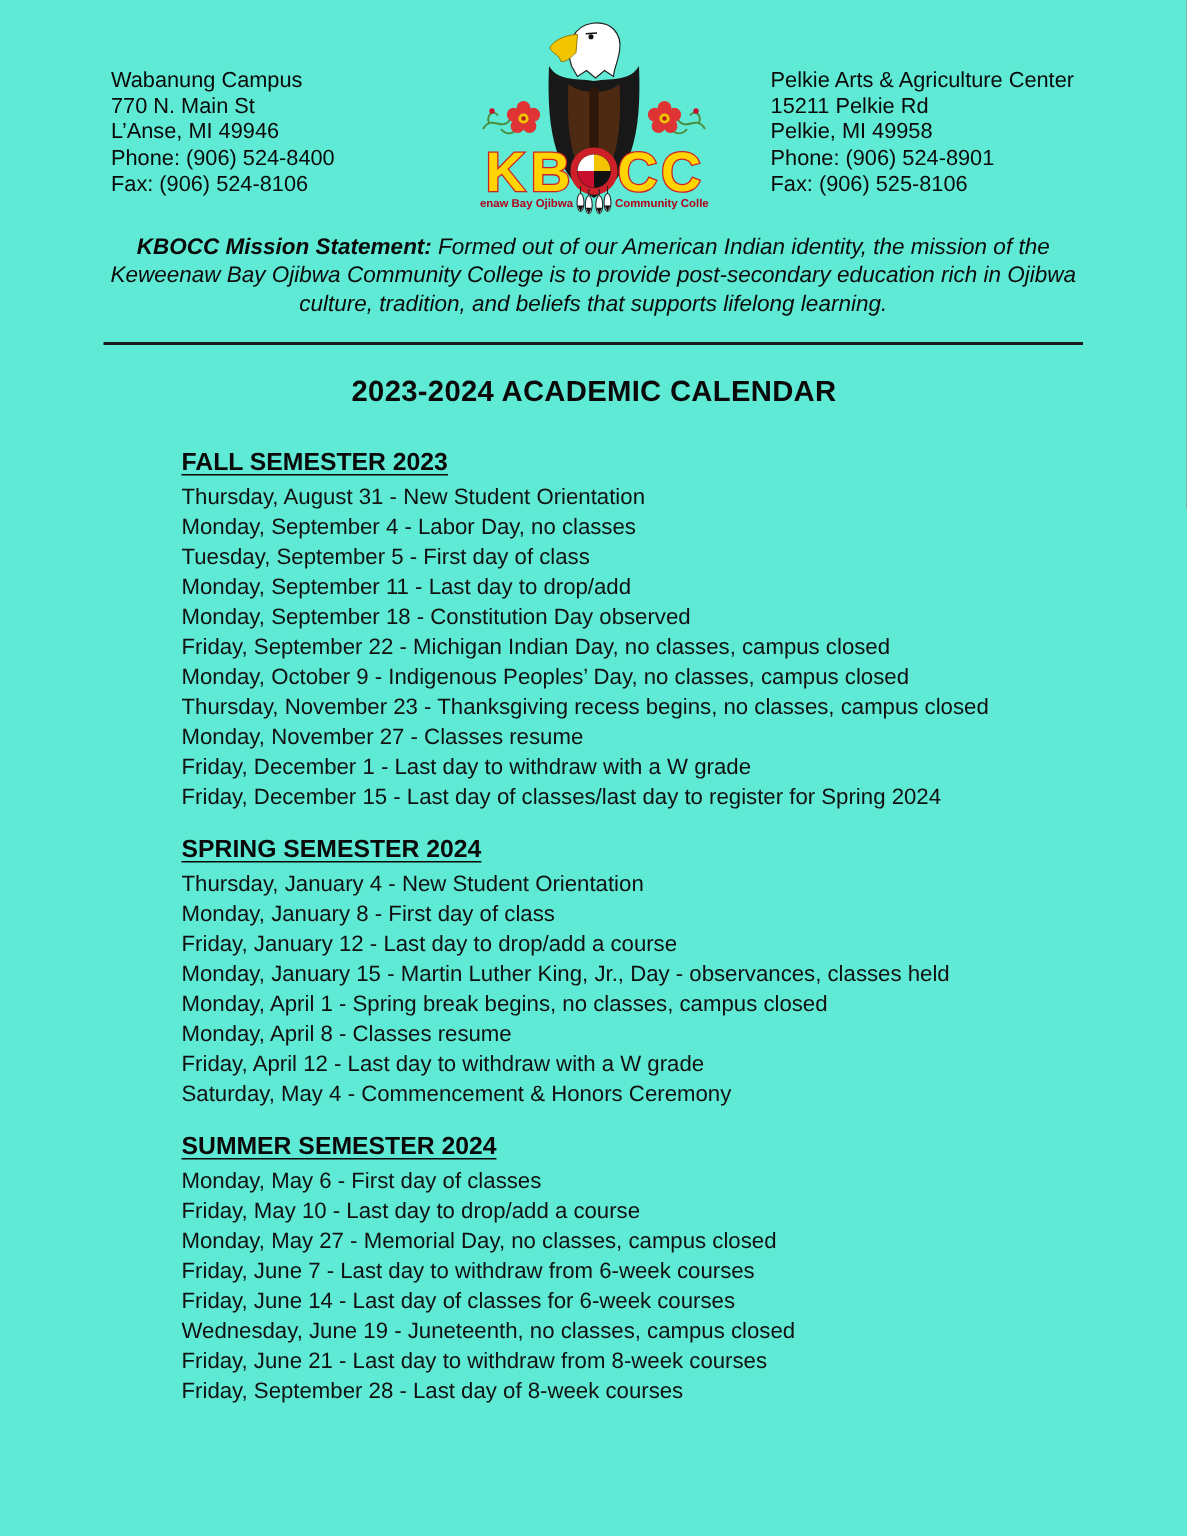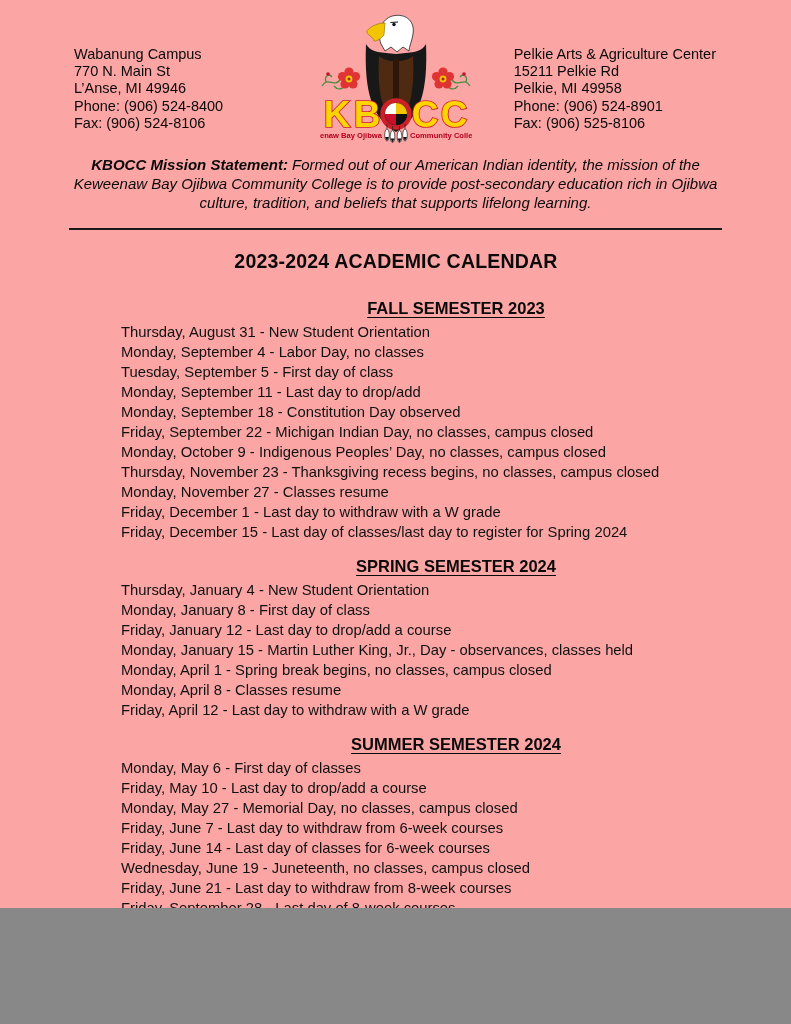--- a/index.html
+++ b/index.html
@@ -1,20 +1,20 @@
 <!DOCTYPE html>
 <html><head>
 <meta charset="utf-8">
 <style>
   html,body{margin:0;padding:0;background:#888;}
   .page{
     position:relative;
-    width:791px;height:908px;
+    width:791px;height:1024px;
     margin:0 auto;
-    background:#fca5a5;
+    background:#5eead4;
     font-family:"Liberation Sans", sans-serif;
     color:#141414;
     overflow:hidden;
     box-sizing:border-box;
   }
   
   .header{position:relative;height:147px;}
   .addr{position:absolute;top:46px;font-size:14.5px;line-height:17.2px;color:#0a0a0a;}
   .addr-left{left:74px;text-align:left;}
   .addr-right{right:75px;}
@@ -47,21 +47,20 @@
   
   .sections{margin:26px 0 0 121px;}
   .semester{margin-bottom:15px;}
   .semester h2{
     margin:0 0 4px 0;
     font-size:16.5px;
     font-weight:bold;
     text-decoration:underline;
     text-underline-offset:3px;
     color:#0a0a0a;
-    text-align:center;
   }
   .semester .event{
     font-size:14.8px;
     line-height:20px;
     color:#111111;
   }
 </style>
 <title>2023-2024 ACADEMIC CALENDAR</title></head>
 <body>
 
@@ -179,20 +178,21 @@
       </section>
       <section class="semester">
         <h2>SPRING SEMESTER 2024</h2>
         <div class="event">Thursday, January 4 - New Student Orientation</div>
         <div class="event">Monday, January 8 - First day of class</div>
         <div class="event">Friday, January 12 - Last day to drop/add a course</div>
         <div class="event">Monday, January 15 - Martin Luther King, Jr., Day - observances, classes held</div>
         <div class="event">Monday, April 1 - Spring break begins, no classes, campus closed</div>
         <div class="event">Monday, April 8 - Classes resume</div>
         <div class="event">Friday, April 12 - Last day to withdraw with a W grade</div>
+        <div class="event">Saturday, May 4 - Commencement &amp; Honors Ceremony</div>
       </section>
       <section class="semester">
         <h2>SUMMER SEMESTER 2024</h2>
         <div class="event">Monday, May 6 - First day of classes</div>
         <div class="event">Friday, May 10 - Last day to drop/add a course</div>
         <div class="event">Monday, May 27 - Memorial Day, no classes, campus closed</div>
         <div class="event">Friday, June 7 - Last day to withdraw from 6-week courses</div>
         <div class="event">Friday, June 14 - Last day of classes for 6-week courses</div>
         <div class="event">Wednesday, June 19 - Juneteenth, no classes, campus closed</div>
         <div class="event">Friday, June 21 - Last day to withdraw from 8-week courses</div>

